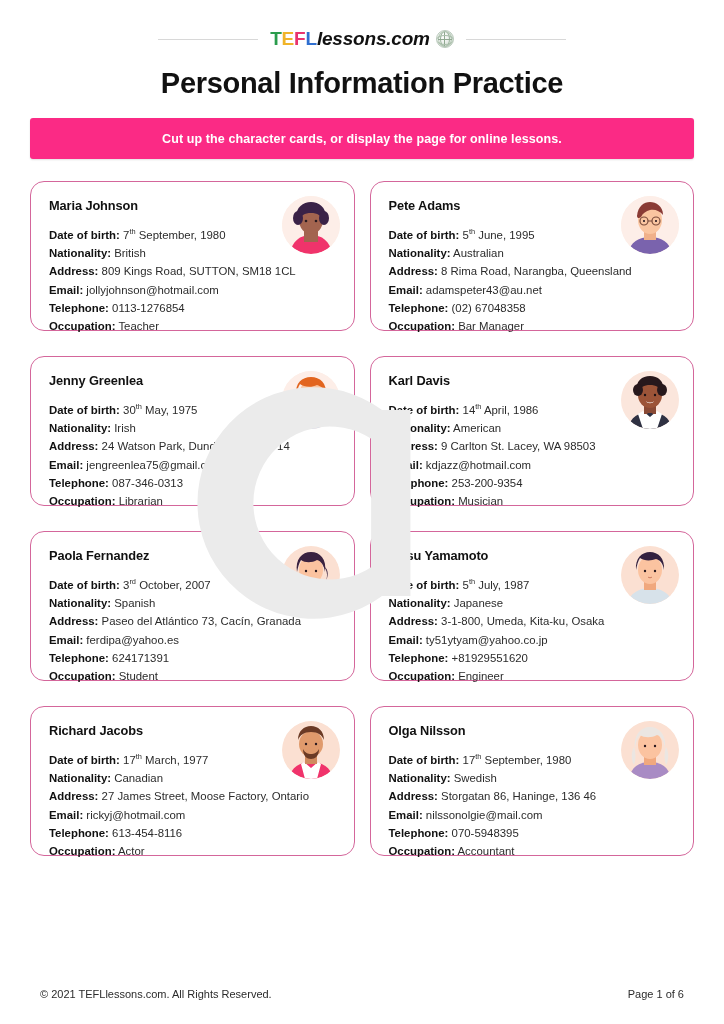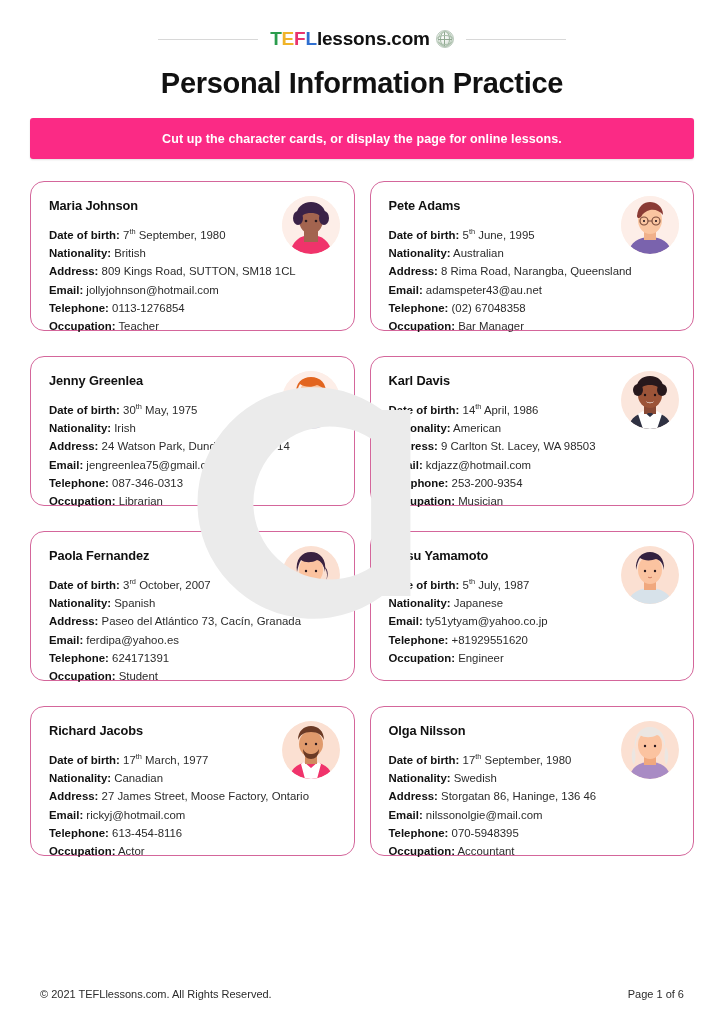--- a/index.html
+++ b/index.html
@@ -43,21 +43,21 @@
     font-weight: bold;
     letter-spacing: -0.2px;
     white-space: nowrap;
     display: flex;
     align-items: center;
   }
   .brand .l1 { color: #2a9c4c; }
   .brand .l2 { color: #f0b429; }
   .brand .l3 { color: #e8336e; }
   .brand .l4 { color: #2f6fd0; }
-  .brand .rest { color: #111111; }
+  .brand .rest { color: #111111; font-style: italic; }
 
   .globe {
     display: inline-block;
     width: 18px;
     height: 18px;
     margin-left: 6px;
     border-radius: 50%;
     position: relative;
     background:
       radial-gradient(circle at 32% 30%, #ffffff 0%, #f0f3f0 38%, #dfe6df 62%, #c9d6c9 100%);
@@ -398,20 +398,21 @@
               <path d="M15 24c-1-12 6-18 14-18s15 6 14 18c-1-7-4-10-8-11-5 2-12 2-16-1-2 3-3 7-4 12z" fill="#33213f"></path>
               <circle cx="24" cy="25" r="1.2" fill="#2a1a20"></circle>
               <circle cx="34" cy="25" r="1.2" fill="#2a1a20"></circle>
               <path d="M27 31c1 1 3 1 4 0" stroke="#c97a5e" stroke-width="1" fill="none"></path>
             </g>
           </svg>
         </div>
         <div class="card-name">Tatsu Yamamoto</div>
         <div class="field"><b>Date of birth:</b> <span>5</span><sup>th</sup><span> July, 1987</span></div>
         <div class="field"><b>Nationality:</b> <span>Japanese</span></div>
+        <div class="field"><b>Address:</b> <span>3-1-800, Umeda, Kita-ku, Osaka</span></div>
         <div class="field"><b>Email:</b> <span>ty51ytyam@yahoo.co.jp</span></div>
         <div class="field"><b>Telephone:</b> <span>+81929551620</span></div>
         <div class="field"><b>Occupation:</b> <span>Engineer</span></div>
       </div>
       <div class="card">
         <div class="avatar">
           <svg viewBox="0 0 58 58" xmlns="http://www.w3.org/2000/svg">
             <circle cx="29" cy="29" r="29" fill="#fbe0d2"></circle>
             <defs>
               <clipPath id="c7">

